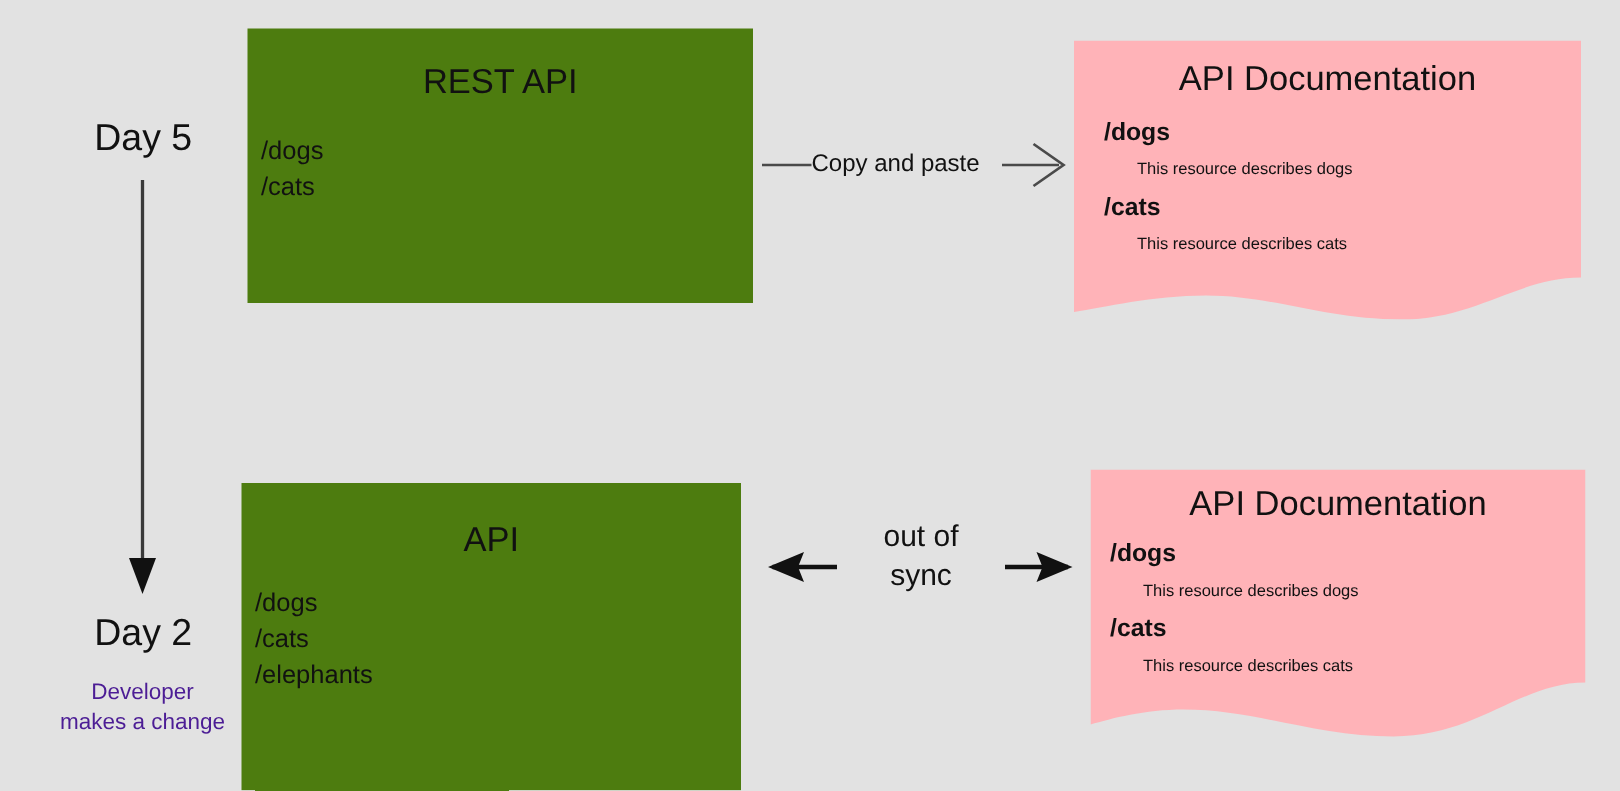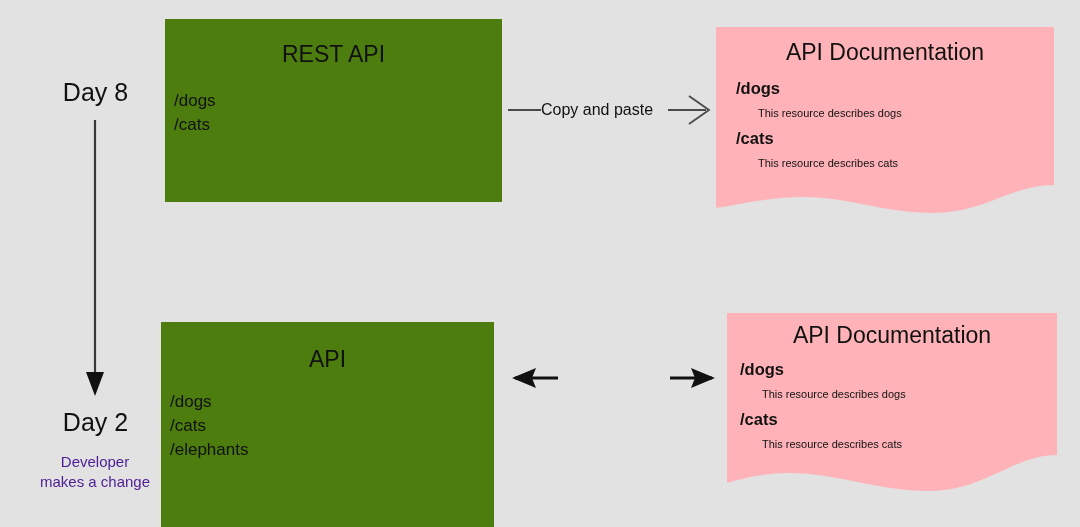--- a/index.html
+++ b/index.html
@@ -114,21 +114,21 @@
     width: 1080px;
     height: 527px;
     pointer-events: none;
   }
 </style>
 </head>
 <body>
 
 <div id="canvas">
 
-  <div class="day-label" style="left:28px; top:78px; width:135px;">Day 8</div>
+  <div class="day-label" style="left:28px; top:78px; width:135px;">Day 5</div>
 
   <div class="day-label" style="left:28px; top:408px; width:135px;">Day 2</div>
   <div class="day-sub" style="left:10px; top:452px; width:170px;">
     <div>Developer</div>
     <div>makes a change</div>
   </div>
 
   <div class="box" style="left:165px; top:19px; width:337px; height:183px;">
     <div class="box-title" style="top:22px;">REST API</div>
     <div class="endpoints" style="left:9px; top:70px;">
@@ -171,20 +171,24 @@
       <div class="box-title" style="top:9px;">API Documentation</div>
       <div class="doc-body" style="left:13px; top:44px;">
         <div class="doc-key">/dogs</div>
         <div class="doc-desc">This resource describes dogs</div>
         <div class="doc-key">/cats</div>
         <div class="doc-desc">This resource describes cats</div>
       </div>
     </div>
   </div>
 
+  <div class="conn-label two-line" style="left:564px; top:345px; width:100px;">
+    <div>out of</div>
+    <div>sync</div>
+  </div>
 
   <svg class="svg-layer">
 
     <g>
       <line x1="95" y1="120" x2="95" y2="378" stroke="#3a3a3a" stroke-width="2.2"></line>
       <path d="M86,372 L95,396 L104,372 Z" fill="#111"></path>
     </g>
 
     <g>
       <line x1="508" y1="110" x2="541" y2="110" stroke="#4a4a4a" stroke-width="1.8"></line>

